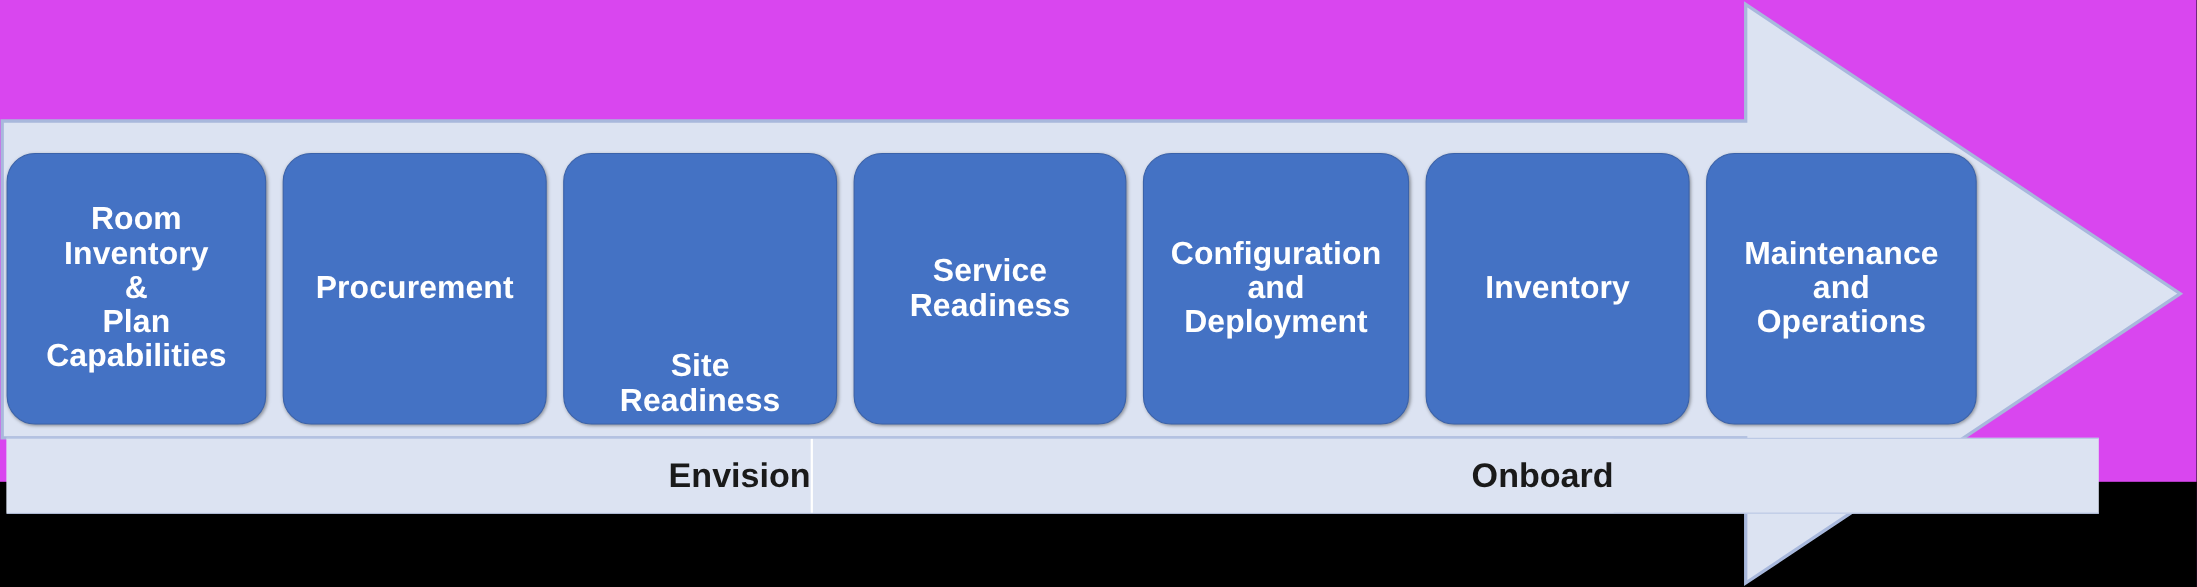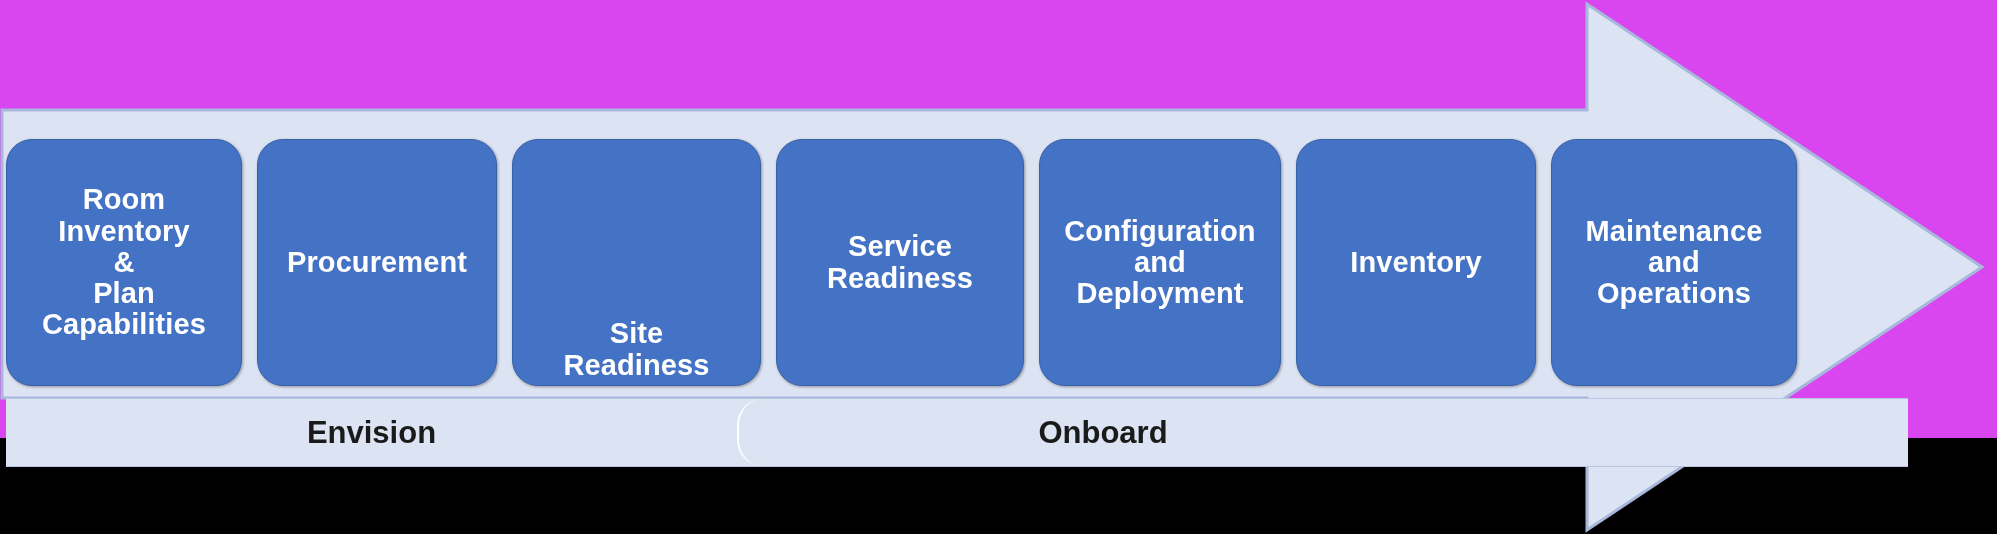--- a/index.html
+++ b/index.html
@@ -88,26 +88,25 @@
     height: 69px;
     display: flex;
     background: #DCE3F2;
     border-top: 1px solid #B8C6E4;
     border-bottom: 1px solid #B8C6E4;
     box-sizing: border-box;
   }
   .phase-cell {
     display: flex;
     align-items: center;
-    justify-content: center;
+    justify-content: flex-end;
     color: #1A1A1A;
     font-size: 31px;
     box-sizing: border-box;
     background: #DCE3F2;
-    border-radius: 26px;
   }
   .phase-cell + .phase-cell {
     border-left: 2px solid #FFFFFF;
   }
   .ph-1 { flex: 0 0 731px; }
   .ph-2 { flex: 0 0 730px; }
   .ph-3 { flex: 1 1 auto; }
 </style>
 </head>
 <body>

